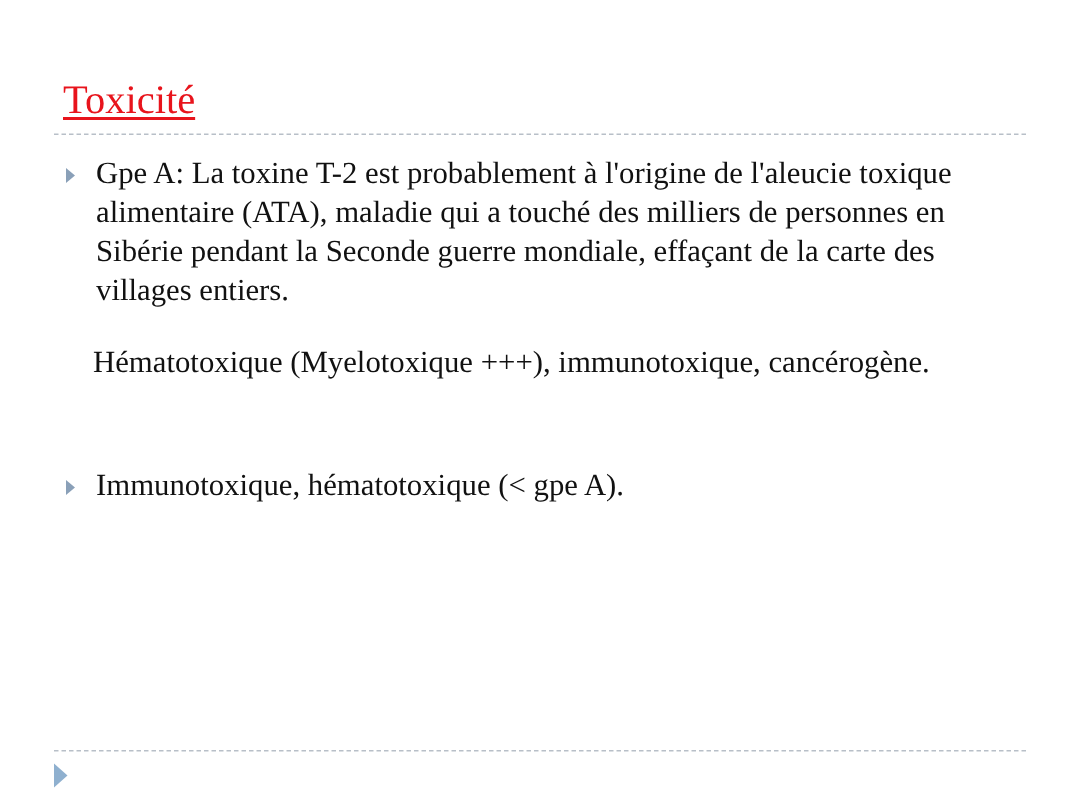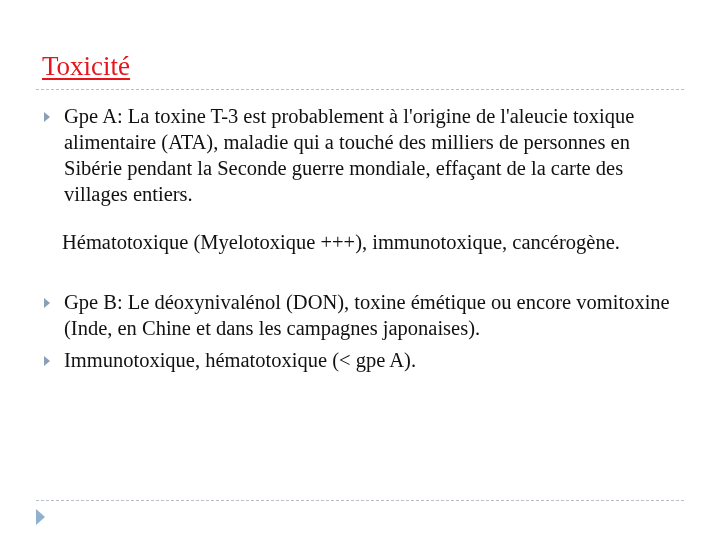--- a/index.html
+++ b/index.html
@@ -11,45 +11,41 @@
   .rule.top { top:89px; }
   .rule.bottom { top:500px; }
   .body { position:absolute; left:42px; top:103px; width:640px; font-size:20.5px; line-height:26px; }
   .item { position:relative; padding-left:22px; }
   .item .bullet { position:absolute; left:2px; top:9px; width:0; height:0;
                   border-top:5px solid transparent; border-bottom:5px solid transparent;
                   border-left:6px solid #8aa0b8; }
   .sub { padding-left:20px; text-indent:0; margin-top:22px; }
   .gap { height:34px; }
   .item2 { margin-top:0; }
-  .item3 { margin-top:6px; }
+  .item3 { margin-top:22px; }
   .footer-arrow { position:absolute; left:36px; top:509px; width:0; height:0;
                   border-top:8px solid transparent; border-bottom:8px solid transparent;
                   border-left:9px solid #8fb0cf; }
 </style>
 </head>
 <body>
 
 <div>
   <div class="title">Toxicité</div>
   <div class="rule top"></div>
 
   <div class="body">
     <div class="item">
       <span class="bullet"></span>
-      <span>Gpe A: La toxine T-3 est probablement à l'origine de l'aleucie toxique alimentaire (ATA), maladie qui a touché des milliers de personnes en Sibérie pendant la Seconde guerre mondiale, effaçant de la carte des villages entiers.</span>
+      <span>Gpe A: La toxine T-2 est probablement à l'origine de l'aleucie toxique alimentaire (ATA), maladie qui a touché des milliers de personnes en Sibérie pendant la Seconde guerre mondiale, effaçant de la carte des villages entiers.</span>
     </div>
     <div class="sub">
       <span>Hématotoxique (Myelotoxique +++), immunotoxique, cancérogène.</span>
     </div>
     <div class="gap"></div>
-    <div class="item item2">
-      <span class="bullet"></span>
-      <span>Gpe B: Le déoxynivalénol (DON), toxine émétique ou encore vomitoxine (Inde, en Chine et dans les campagnes japonaises).</span>
-    </div>
     <div class="item item3">
       <span class="bullet"></span>
       <span>Immunotoxique, hématotoxique (&lt; gpe A).</span>
     </div>
   </div>
 
   <div class="rule bottom"></div>
   <div class="footer-arrow"></div>
 </div>
 

